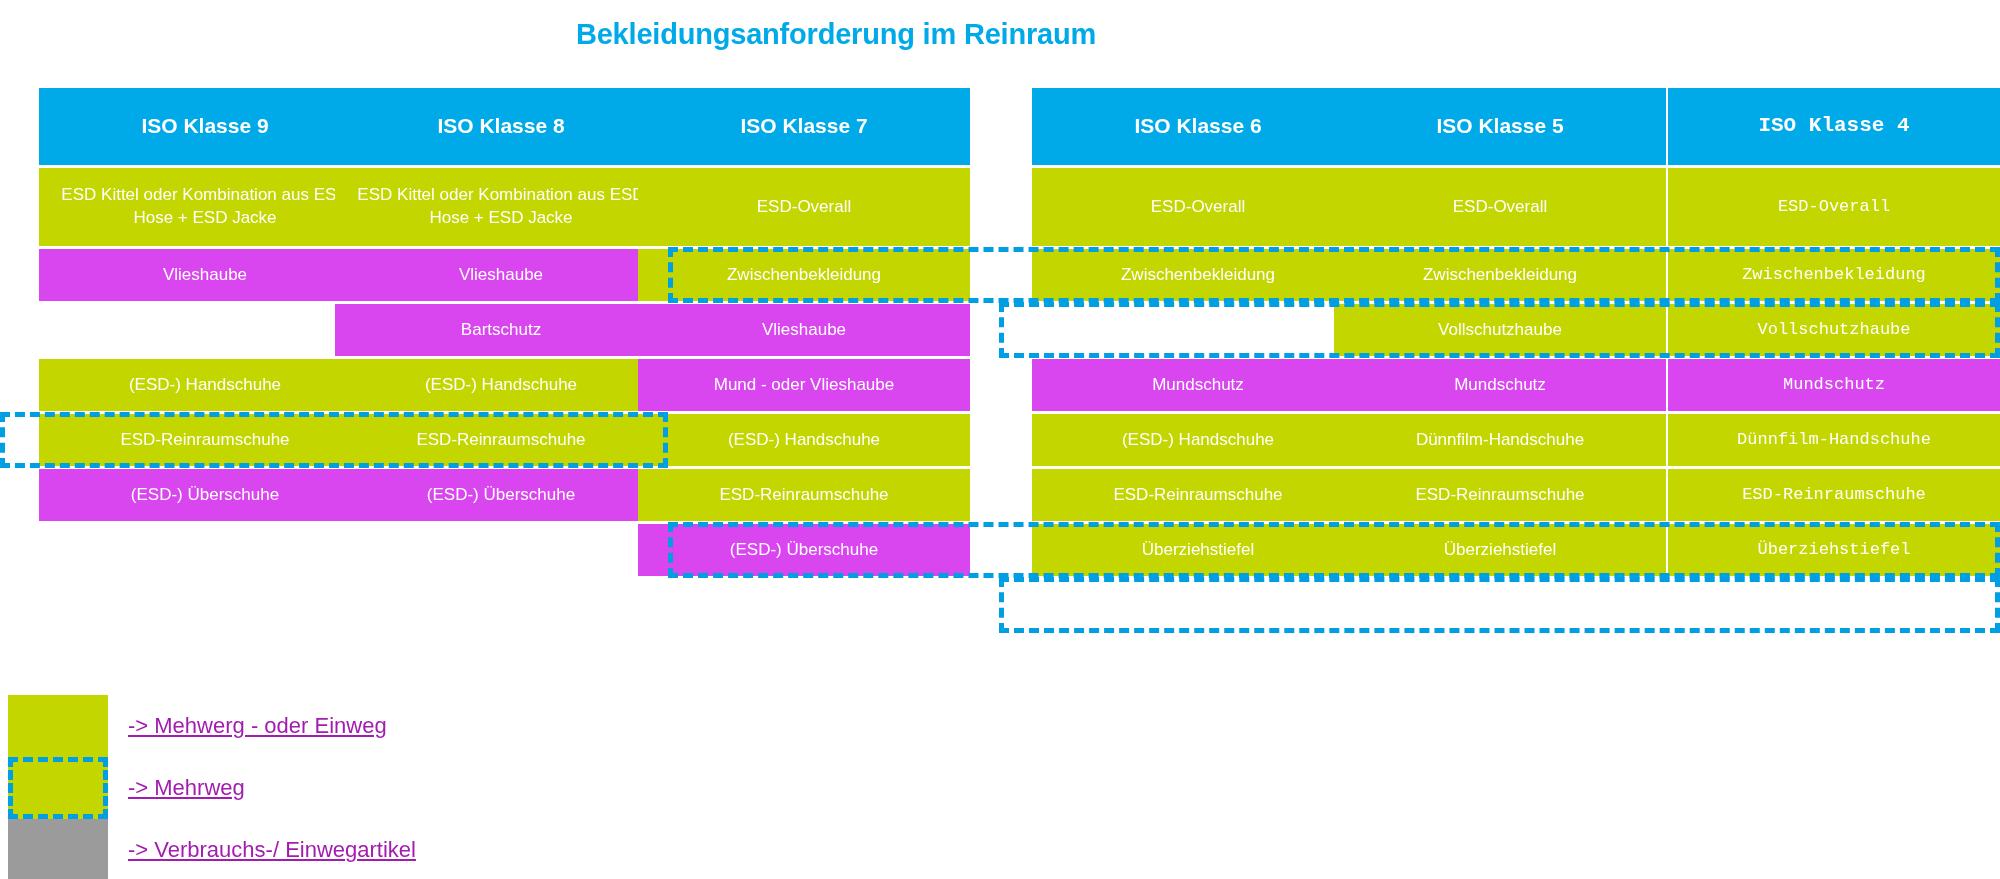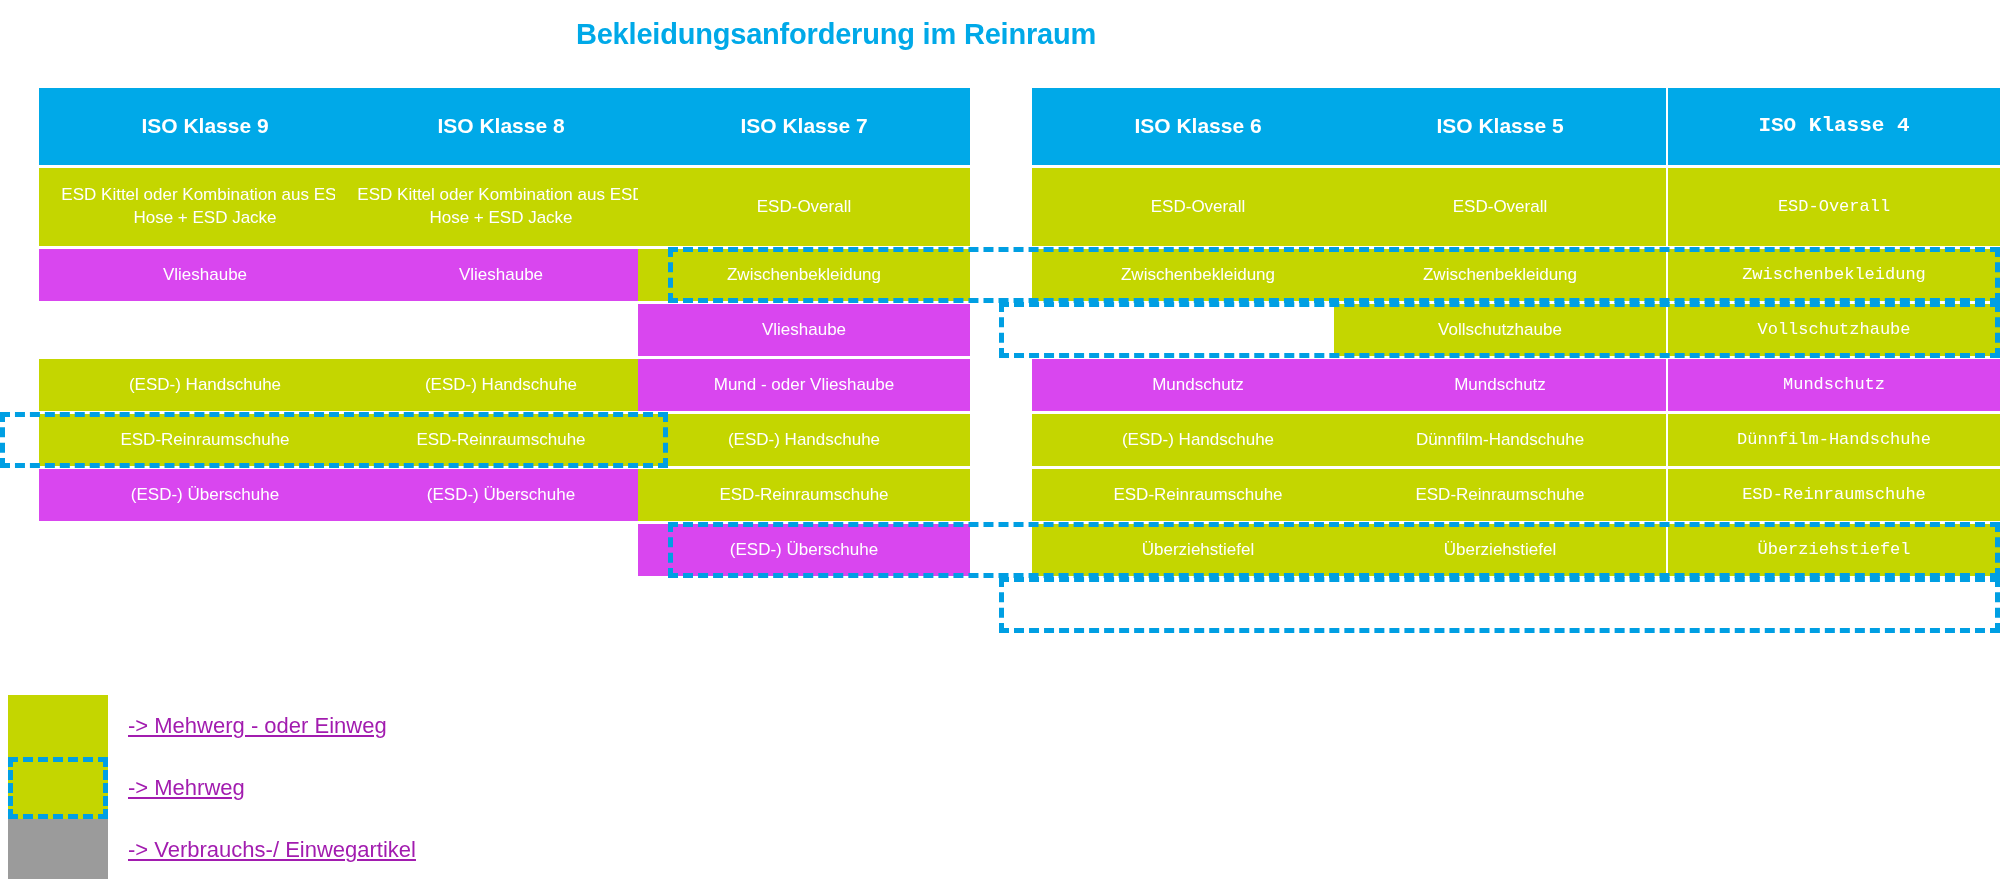--- a/index.html
+++ b/index.html
@@ -144,20 +144,21 @@
     <div class="cell empty r3"></div>
     <div class="cell green r4">(ESD-) Handschuhe</div>
     <div class="cell green r5">ESD-Reinraumschuhe</div>
     <div class="cell gray  r6">(ESD-) Überschuhe</div>
   </div>
 
   <div class="col col-1">
     <div class="cell header r0">ISO Klasse 8</div>
     <div class="cell green r1">ESD Kittel oder Kombination aus ESD Hose + ESD Jacke</div>
     <div class="cell gray  r2">Vlieshaube</div>
+    <div class="cell gray  r3">Bartschutz</div>
     <div class="cell green r4">(ESD-) Handschuhe</div>
     <div class="cell green r5">ESD-Reinraumschuhe</div>
     <div class="cell gray  r6">(ESD-) Überschuhe</div>
   </div>
 
   <div class="col col-2">
     <div class="cell header r0">ISO Klasse 7</div>
     <div class="cell green r1">ESD-Overall</div>
     <div class="cell green r2">Zwischenbekleidung</div>
     <div class="cell gray  r3">Vlieshaube</div>

